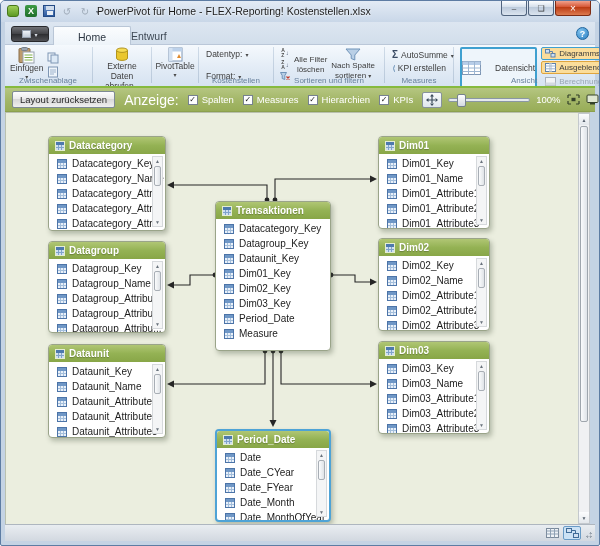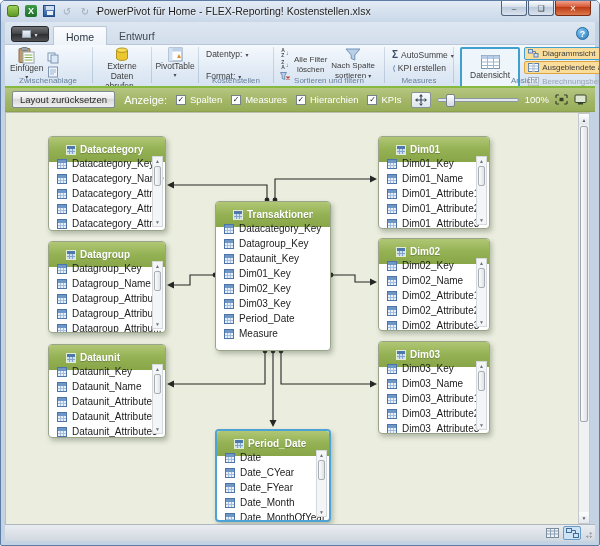--- a/index.html
+++ b/index.html
@@ -27,21 +27,21 @@
   .win-btn.close{width:36px;color:#fff;font-size:10px;
            background:linear-gradient(#f0a18c,#d4512f 45%,#bb3b14 45%,#dd7a4e);border-color:#7e2c14}
   
   .tabrow{position:absolute;left:4px;right:4px;top:21px;height:23px;
           background:linear-gradient(#dde6f1,#d2deeb);border-bottom:1px solid #bac7d8}
   .file-btn{position:absolute;left:6px;top:4px;width:38px;height:16px;border:1px solid #27282b;border-radius:3px;
             background:linear-gradient(#707175,#414246 50%,#2c2d30 50%,#505155);
             display:flex;align-items:center;justify-content:center;gap:3px}
   .file-glyph{width:9px;height:8px;background:linear-gradient(#eef2f7,#c2ccd8);border:1px solid #98a2b0}
   .file-caret{color:#d8dde4;font-size:6px}
-  .tab{position:absolute;top:4px;height:20px;padding:0 12px;font-size:10.5px;color:#3e4955;
+  .tab{position:absolute;top:4px;height:20px;padding:0 24px;font-size:10.5px;color:#3e4955;
        display:flex;align-items:center}
   .tab.active{background:linear-gradient(#fbfdfe,#edf3f9);border:1px solid #b9c6d6;border-bottom:none;
        border-radius:2px 2px 0 0;color:#2c3642}
   .help-btn{position:absolute;right:6px;top:5px;width:13px;height:13px;border-radius:50%;color:#fff;font-size:9px;
        font-weight:bold;display:flex;align-items:center;justify-content:center;
        background:radial-gradient(circle at 35% 30%,#82c4ef,#2b7fc2);border:1px solid #20669e}
   
   .ribbon{position:absolute;left:4px;right:4px;top:44px;height:41px;display:flex;
           background:linear-gradient(#f5f9fd,#e3ecf6 55%,#d6e3f1)}
   .rgroup{position:relative;height:100%;padding:1px 2px 11px 2px;flex:0 0 auto}
@@ -61,56 +61,56 @@
   .sort-icons{display:flex;flex-direction:column;gap:2px;align-items:center}
   .azicon{display:flex;align-items:center;gap:1px}
   .azletters{display:flex;flex-direction:column;font-size:5px;line-height:5px;font-weight:bold;color:#4a4a4a}
   .dnar{font-size:6px;color:#44506b}
   .two-line{font-size:8px;color:#3c3c3c;text-align:center;line-height:1.2;align-self:center;white-space:nowrap}
   .funnel-block{display:flex;flex-direction:column;align-items:center;font-size:8px;color:#3c3c3c;line-height:1.2;white-space:nowrap}
   .m-col{display:flex;flex-direction:column;gap:3px;padding:4px 4px 0 4px}
   .m-row{display:flex;align-items:center;gap:3px;font-size:8.5px;color:#3c3c3c;white-space:nowrap}
   .sigma{font-size:10px;color:#3a4a63;font-weight:bold;line-height:10px}
   .ans-wrap{display:flex;gap:4px;padding:1px 3px 0 3px}
-  .datensicht-btn{display:flex;flex-direction:column;align-items:center;justify-content:center;gap:1px;
-          border:2px solid #3fa0d0;background:#eef5fb;border-radius:2px;padding:1px 8px;font-size:8.5px;color:#3c3c3c}
+  .datensicht-btn{display:flex;flex-direction:row;align-items:center;justify-content:center;gap:14px;
+          border:2px solid #3fa0d0;background:#eef5fb;border-radius:2px;padding:1px 0;font-size:8.5px;color:#3c3c3c}
   .ans-col{display:flex;flex-direction:column;gap:1px}
   .ans-row{display:flex;align-items:center;gap:3px;font-size:8px;color:#3c3c3c;padding:1px 3px;
            border:1px solid transparent;border-radius:2px;white-space:nowrap}
   .ans-row.hl-blue{background:#fbdd9b;border-color:#3fa0d0}
   .ans-row.hl-orange{background:#fbdd9b;border-color:#dfa53f}
   .ans-row.disabled{color:#98a5b4}
   
   .greenline{position:absolute;left:4px;right:4px;top:85px;height:2px;background:#86ba3e}
   .toolbar{position:absolute;left:4px;right:4px;top:87px;height:24px;display:flex;align-items:center;gap:9px;
            padding:0 7px;background:linear-gradient(#b5c681,#a3b667 55%,#98ad58);border-bottom:1px solid #8ca04e}
   .tb-btn{height:17px;padding:0 7px;font-size:9.5px;color:#2a2a2a;border:1px solid #7e8a94;border-radius:2px;
           background:linear-gradient(#fdfdfd,#e9e9e9 50%,#d8d8d8 50%,#efefef);display:flex;align-items:center;white-space:nowrap}
-  .tb-label{color:#fff;font-size:11px}
+  .tb-label{color:#fff;font-size:14px}
   .cb{display:flex;align-items:center;gap:4px;color:#fff;font-size:9.5px;white-space:nowrap}
   .cb-box{width:10px;height:10px;background:#fdfefe;border:1px solid #77828f;display:flex;align-items:center;
           justify-content:center;font-size:8px;color:#222;line-height:1}
   .zoom-cluster{margin-left:auto;display:flex;align-items:center;gap:6px}
   .pan-btn{width:20px;height:16px;border:1px solid #87929c;border-radius:2px;display:flex;align-items:center;
            justify-content:center;background:linear-gradient(#f8fafc,#dfe6ed)}
   .slider{width:82px;height:4px;background:#e6eaee;border:1px solid #8a97a3;border-radius:2px;position:relative}
   .slider-thumb{position:absolute;left:8px;top:-5px;width:9px;height:13px;border:1px solid #76828e;border-radius:2px;
            background:linear-gradient(#fefefe,#d4dae2)}
   .zoom-pct{color:#fff;font-size:9.5px}
   .zoom-ic{display:flex;align-items:center;justify-content:center}
   
   .diagram{position:absolute;left:4px;top:111px;width:585px;height:412px;background:#ebeedf;
            border-top:1px solid #b9c0ae;border-left:1px solid #b9c0ae}
   .diagram-content{position:absolute;left:0;top:0;right:12px;bottom:0;overflow:hidden}
   .connectors{position:absolute;left:0;top:0}
   #tables-layer{position:absolute;left:0;top:0;right:0;bottom:0}
   .dtable{position:absolute;background:#fff;border:1px solid #9aa489;border-radius:4px;
           box-shadow:2px 3px 5px rgba(60,70,50,.32)}
   .dtable.selected{border:2px solid #4ea3d6}
-  .dt-head{height:25px;display:flex;align-items:center;gap:4px;padding:0 17px;border-radius:3px 3px 0 0;
+  .dt-head{height:17px;display:flex;align-items:center;gap:4px;padding:0 6px;border-radius:3px 3px 0 0;
           background:linear-gradient(#b0c674,#94b254 50%,#88a647)}
   .dt-title{color:#fff;font-size:10px;font-weight:bold;white-space:nowrap;overflow:hidden;
           text-shadow:0 1px 1px rgba(0,0,0,.25)}
   .dt-body{position:absolute;top:17px;left:0;right:0;bottom:0;overflow:hidden;padding:2px 0 0 8px}
   .dt-row{height:15px;display:flex;align-items:center;gap:5px;white-space:nowrap}
   .dt-label{font-size:10px;color:#1c1c1c}
   .tbl-icon{flex:0 0 10px;width:10px;height:10px;border:1px solid #4c74a8;background-color:#e9f0f9;
       background-image:linear-gradient(#6f97c6 0 3px,rgba(0,0,0,0) 3px),
       repeating-linear-gradient(90deg,rgba(0,0,0,0) 0 2px,#a3bedb 2px 3px),
       repeating-linear-gradient(0deg,rgba(0,0,0,0) 0 2px,#a3bedb 2px 3px)}

